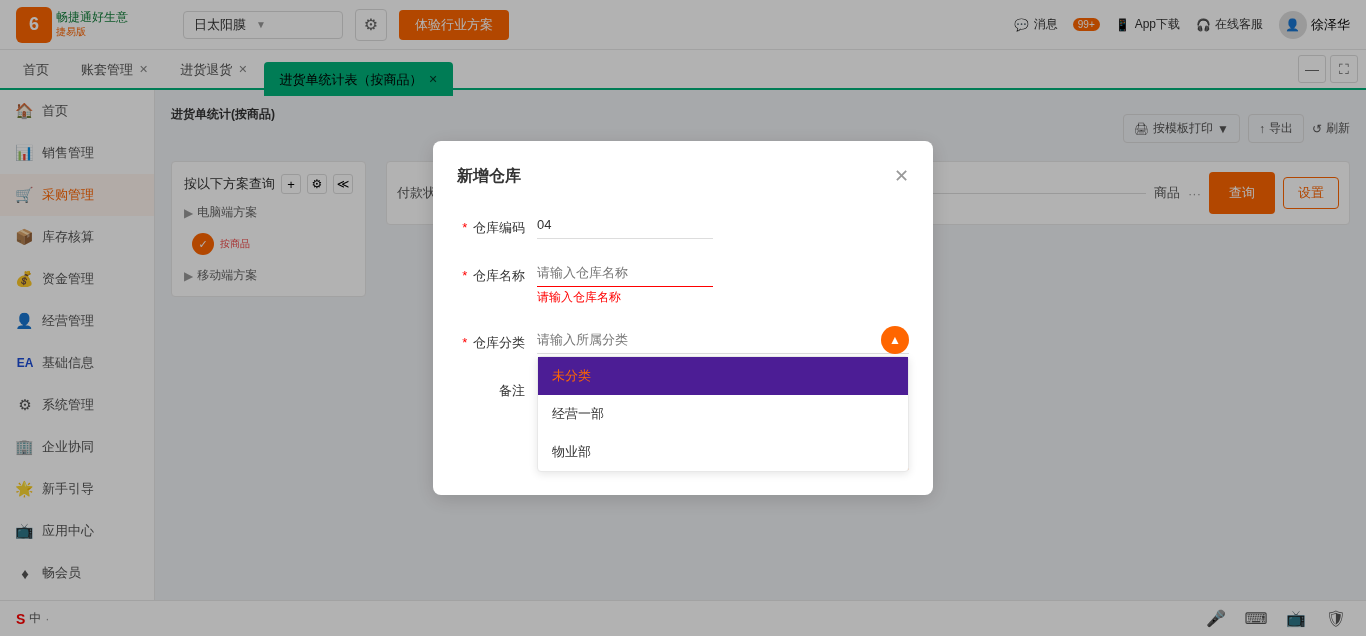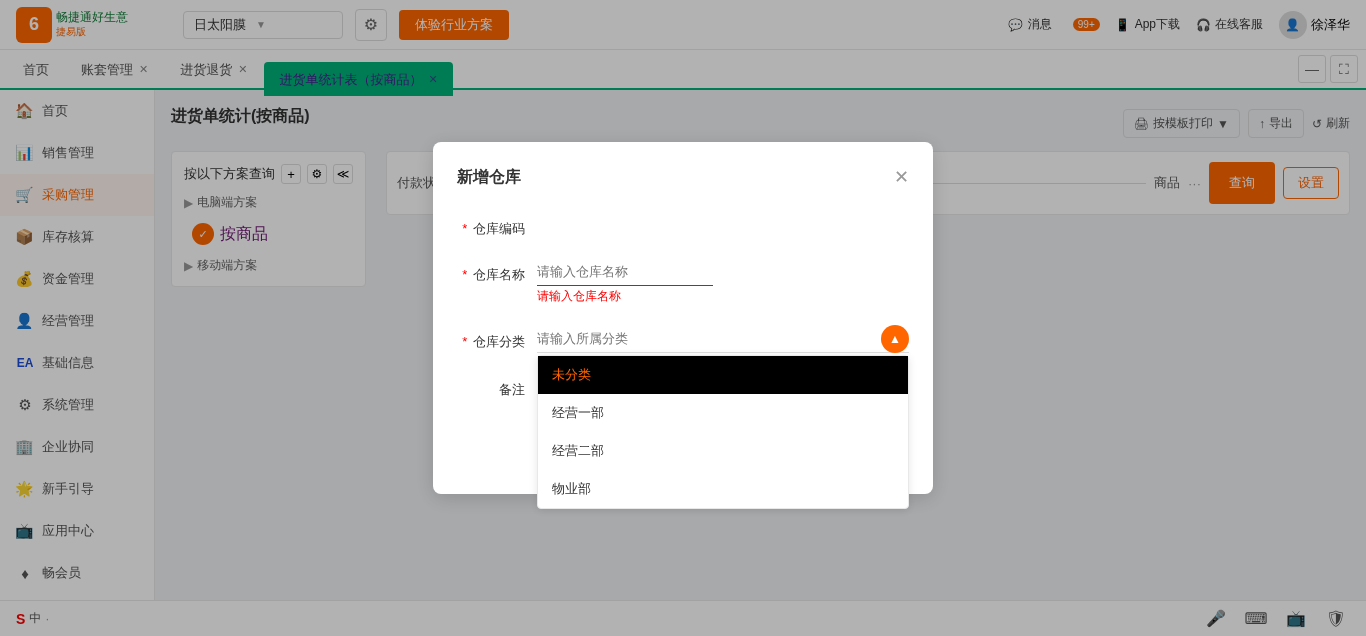--- a/index.html
+++ b/index.html
@@ -38,21 +38,21 @@
       padding: 6px 16px; cursor: pointer; font-size: 13px;
     }
     .header-right {
       margin-left: auto; display: flex; align-items: center; gap: 16px;
     }
     .header-right-item {
       display: flex; align-items: center; gap: 4px; cursor: pointer; color: #333; font-size: 12px;
     }
     .badge {
       background: #f60; color: #fff; border-radius: 8px;
-      padding: 1px 5px; font-size: 10px; margin-left: 17px;
+      padding: 1px 5px; font-size: 10px; margin-left: 11px;
     }
     .avatar-area {
       display: flex; align-items: center; gap: 4px; cursor: pointer;
     }
     .avatar {
       width: 28px; height: 28px; border-radius: 50%; background: #ddd;
       display: flex; align-items: center; justify-content: center; font-size: 12px;
     }
 
     
@@ -61,21 +61,21 @@
       background: #fff; border-bottom: 2px solid #00b27a;
       padding: 0 8px; gap: 2px;
     }
     .tab {
       display: flex; align-items: center; gap: 6px;
       padding: 6px 14px; border-radius: 4px 4px 0 0;
       cursor: pointer; font-size: 13px; color: #555;
       border: 1px solid transparent; border-bottom: none; height: 34px;
     }
     .tab.active {
-      background: #00b27a; color: #4c1d95; margin-top: 20px;
+      background: #00b27a; color: #000000; margin-top: 20px;
     }
     .tab-close {
       font-size: 11px; cursor: pointer; opacity: 0.7;
     }
     .tab-actions { margin-left: auto; display: flex; gap: 4px; }
     .tab-action-btn {
       width: 28px; height: 28px; border: 1px solid #ddd; border-radius: 3px;
       display: flex; align-items: center; justify-content: center;
       cursor: pointer; color: #666; font-size: 14px;
     }
@@ -96,21 +96,21 @@
     .sidebar-item .si-icon {
       width: 18px; height: 18px; display: flex; align-items: center; justify-content: center;
       font-size: 15px;
     }
 
     
     .content {
       flex: 1; padding: 16px; overflow: hidden; position: relative;
     }
     .page-title {
-      font-size: 16px; font-weight: bold; color: #333; margin-bottom: 14px;
+      font-size: 12px; font-weight: bold; color: #333; margin-bottom: 28px;
     }
     .query-btn {
       background: #f60; color: #fff; border: none; border-radius: 4px;
       padding: 12px 20px; cursor: pointer; font-size: 13px; margin-left: auto;
     }
     .set-btn {
       background: #fff; color: #f60; border: 1px solid #f60; border-radius: 4px;
       padding: 6px 14px; cursor: pointer; font-size: 13px;
     }
     .print-btn {
@@ -172,21 +172,21 @@
     }
     .dropdown-list {
       position: absolute; top: 100%; left: 0; right: 0;
       background: #fff; border: 1px solid #e8e8e8; border-radius: 4px;
       z-index: 300; margin-top: 2px;
       box-shadow: 0 2px 8px rgba(0,0,0,0.1);
     }
     .dropdown-item {
       padding: 10px 14px; cursor: pointer; font-size: 13px; color: #333;
     }
-    .dropdown-item.selected { background: #000000; color: #f60; }
+    .dropdown-item.selected { background: #4c1d95; color: #f60; }
     .textarea-input {
       width: 100%; border: none; border-bottom: 1px solid #ddd;
       padding: 6px 0; font-size: 13px; outline: none; resize: none;
       color: #999; font-family: inherit;
     }
     .modal-footer {
       display: flex; justify-content: flex-end; gap: 10px; margin-top: 8px;
     }
     .save-btn {
       background: #f60; color: #fff; border: none; border-radius: 4px;
@@ -351,21 +351,21 @@
           <span style="width:20px;height:20px;border:1px solid #ddd;border-radius:3px;display:flex;align-items:center;justify-content:center;cursor:pointer;font-size:12px;">⚙</span>
           <span style="width:20px;height:20px;border:1px solid #ddd;border-radius:3px;display:flex;align-items:center;justify-content:center;cursor:pointer;font-size:12px;">≪</span>
         </div>
         <div style="font-size:12px;color:#666;margin-bottom:8px;display:flex;align-items:center;gap:4px;">
           <span style="color:#999;">▶</span>
           <span>电脑端方案</span>
         </div>
         <div style="padding-left:8px;">
           <div style="display:flex;align-items:center;gap:6px;padding:4px 0;cursor:pointer;">
             <div style="width:22px;height:22px;background:#f60;border-radius:50%;display:flex;align-items:center;justify-content:center;color:#fff;font-size:11px;">✓</div>
-            <span style="color:#701a75;font-size:16px;">按商品</span>
+            <span style="color:#ef4444;font-size:10px;">按商品</span>
           </div>
         </div>
         <div style="font-size:12px;color:#666;margin-top:8px;display:flex;align-items:center;gap:4px;">
           <span style="color:#999;">▶</span>
           <span>移动端方案</span>
         </div>
       </div>
 
       <div style="flex:1;">
         <div style="display:flex;align-items:center;gap:8px;margin-bottom:8px;background:#fff;border:1px solid #e8e8e8;border-radius:4px;padding:10px;">
@@ -392,20 +392,23 @@
   <div class="modal-header">
     <span class="modal-title">新增仓库</span>
     <span class="modal-close">✕</span>
   </div>
 
   <div class="form-row">
     <div class="form-label">
       <span class="required">*</span>
       <span>仓库编码</span>
     </div>
+    <div class="form-input-wrapper">
+      <input type="text" class="form-input" value="04" style="">
+    </div>
   </div>
 
   <div class="form-row">
     <div class="form-label">
       <span class="required">*</span>
       <span>仓库名称</span>
     </div>
     <div class="form-input-wrapper">
       <input type="text" class="form-input error" placeholder="请输入仓库名称" style="">
       <span class="error-msg">请输入仓库名称</span>
@@ -416,21 +419,20 @@
     <div class="form-label">
       <span class="required">*</span>
       <span>仓库分类</span>
     </div>
     <div class="dropdown-wrapper">
       <input type="text" class="dropdown-input" placeholder="请输入所属分类" style="">
       <div class="dropdown-arrow">▲</div>
       <div class="dropdown-list">
         <div class="dropdown-item selected">未分类</div>
         <div class="dropdown-item">经营一部</div>
-        <div class="dropdown-item">经营二部</div>
         <div class="dropdown-item">物业部</div>
       </div>
     </div>
   </div>
 
   <div class="form-row">
     <div class="form-label">备注</div>
     <textarea class="textarea-input" rows="2" placeholder="请输入备注" style=""></textarea>
   </div>
 

